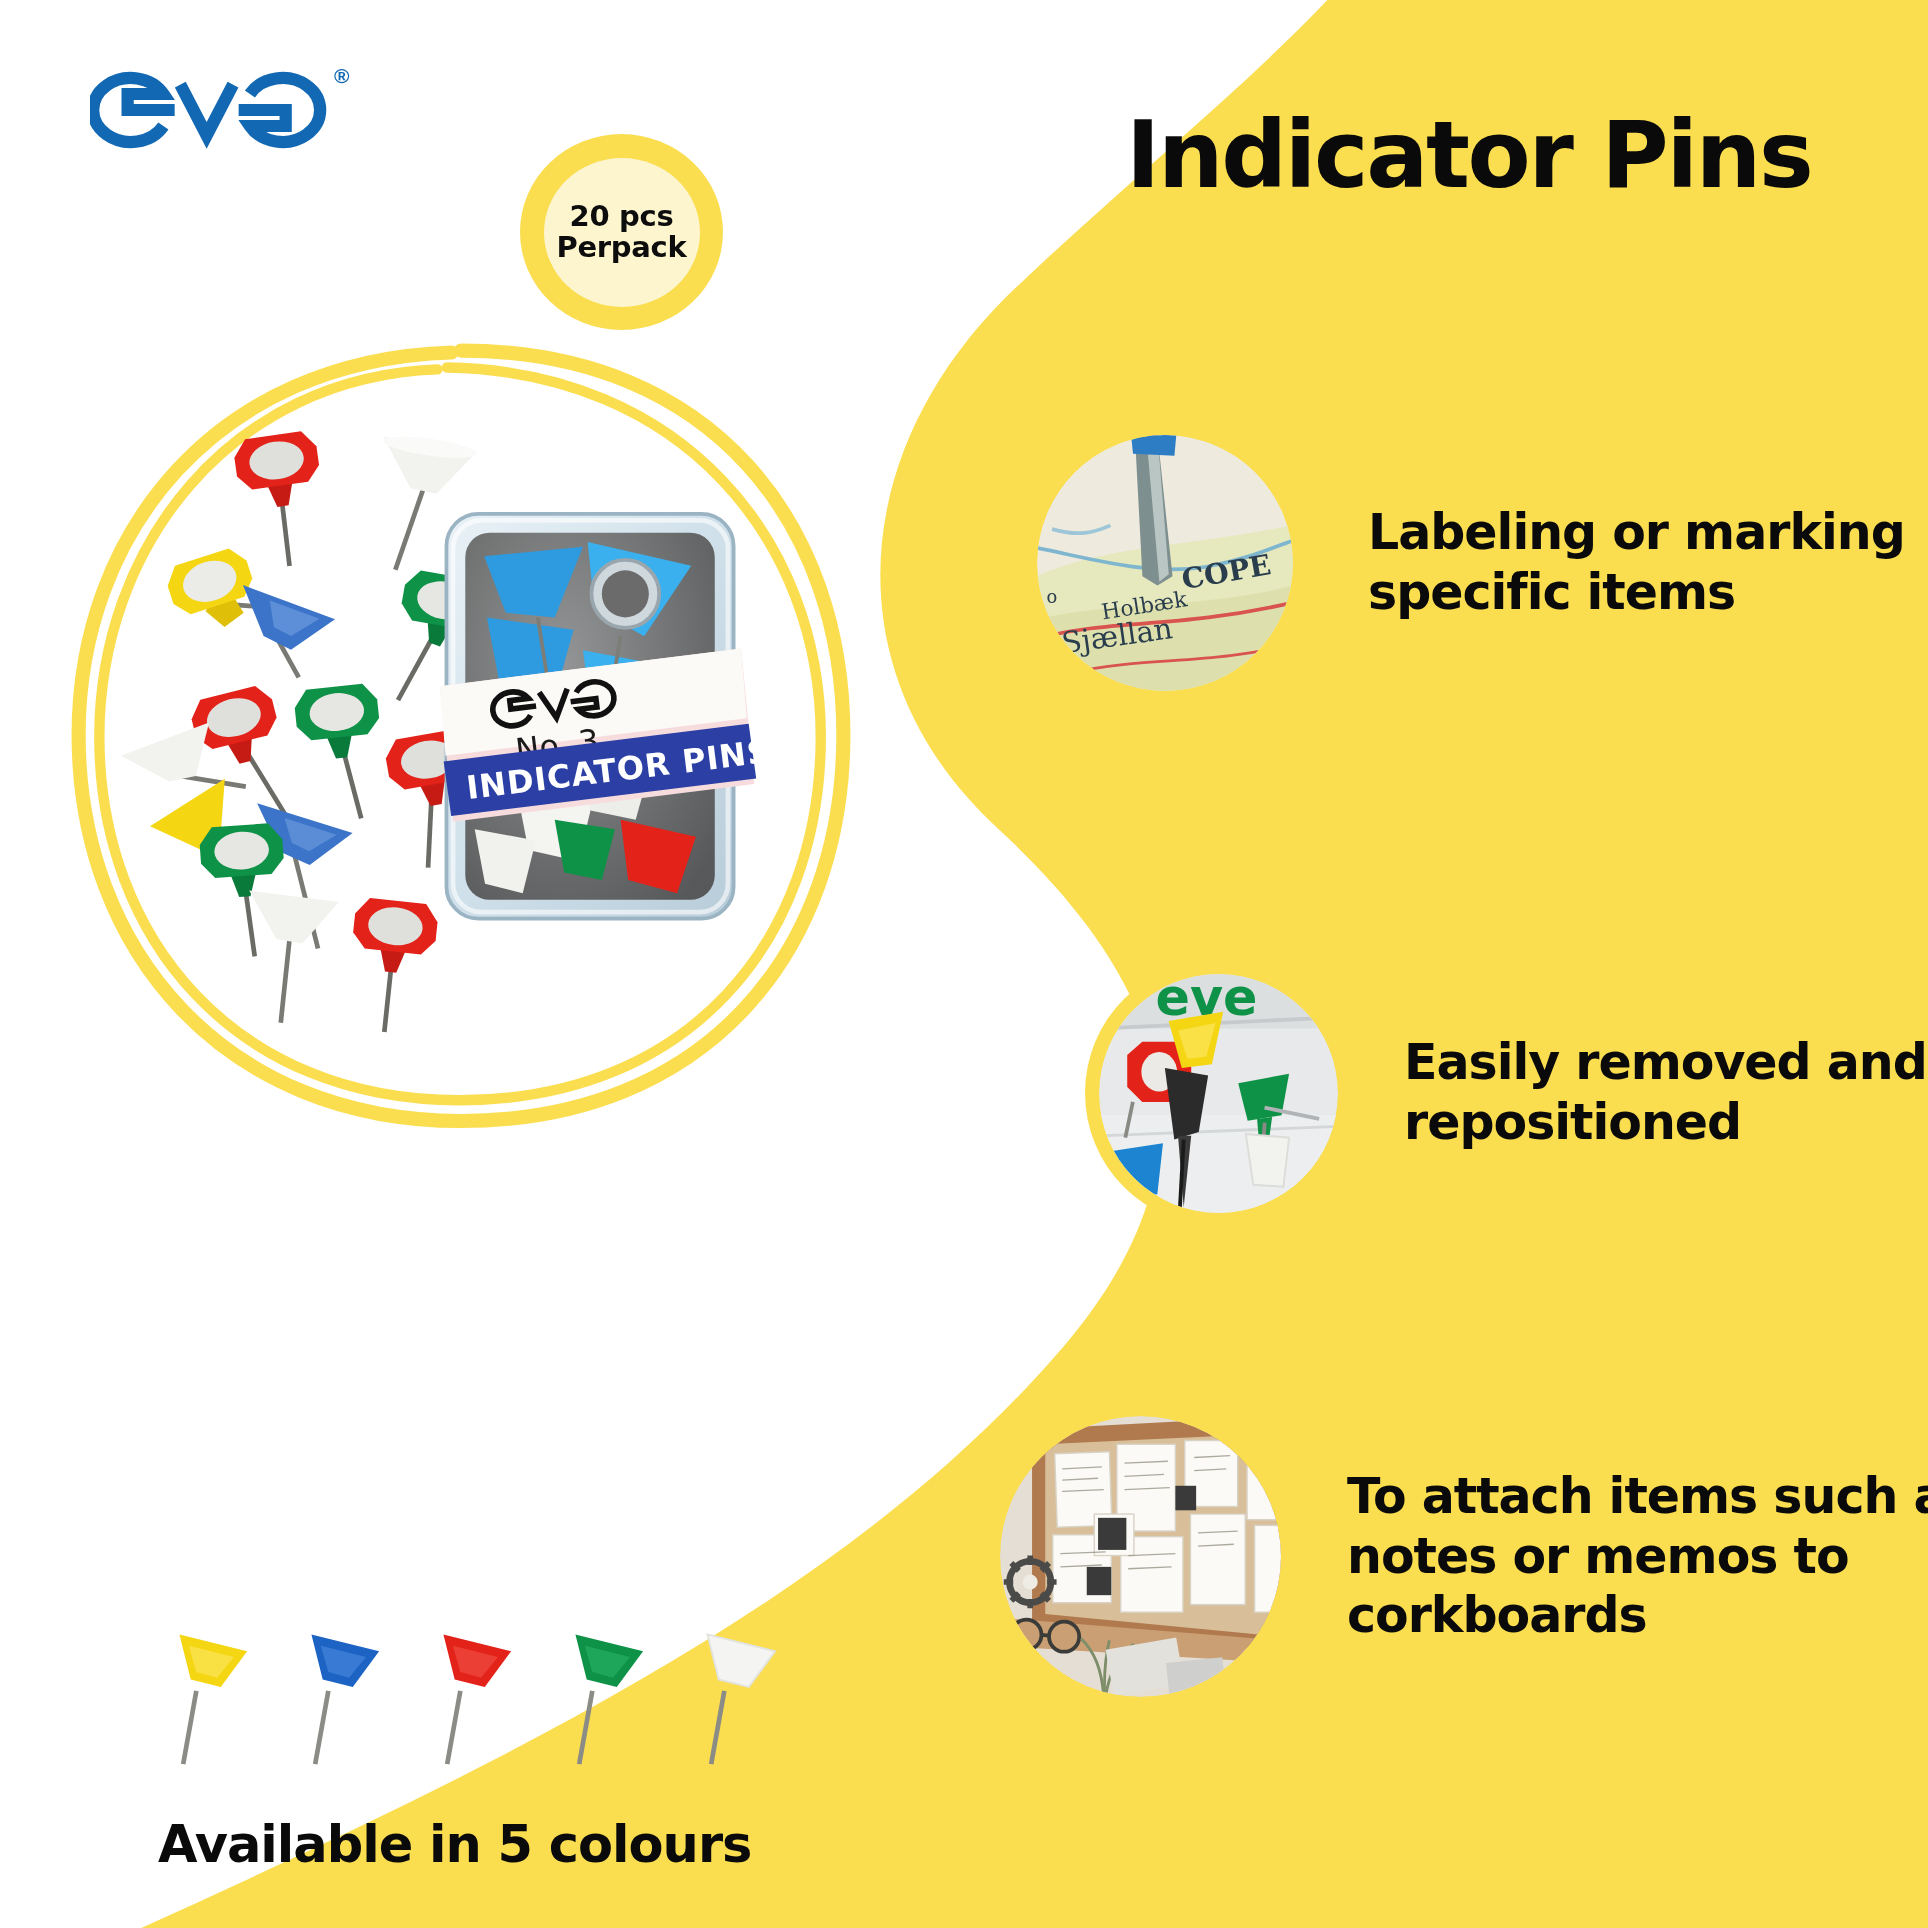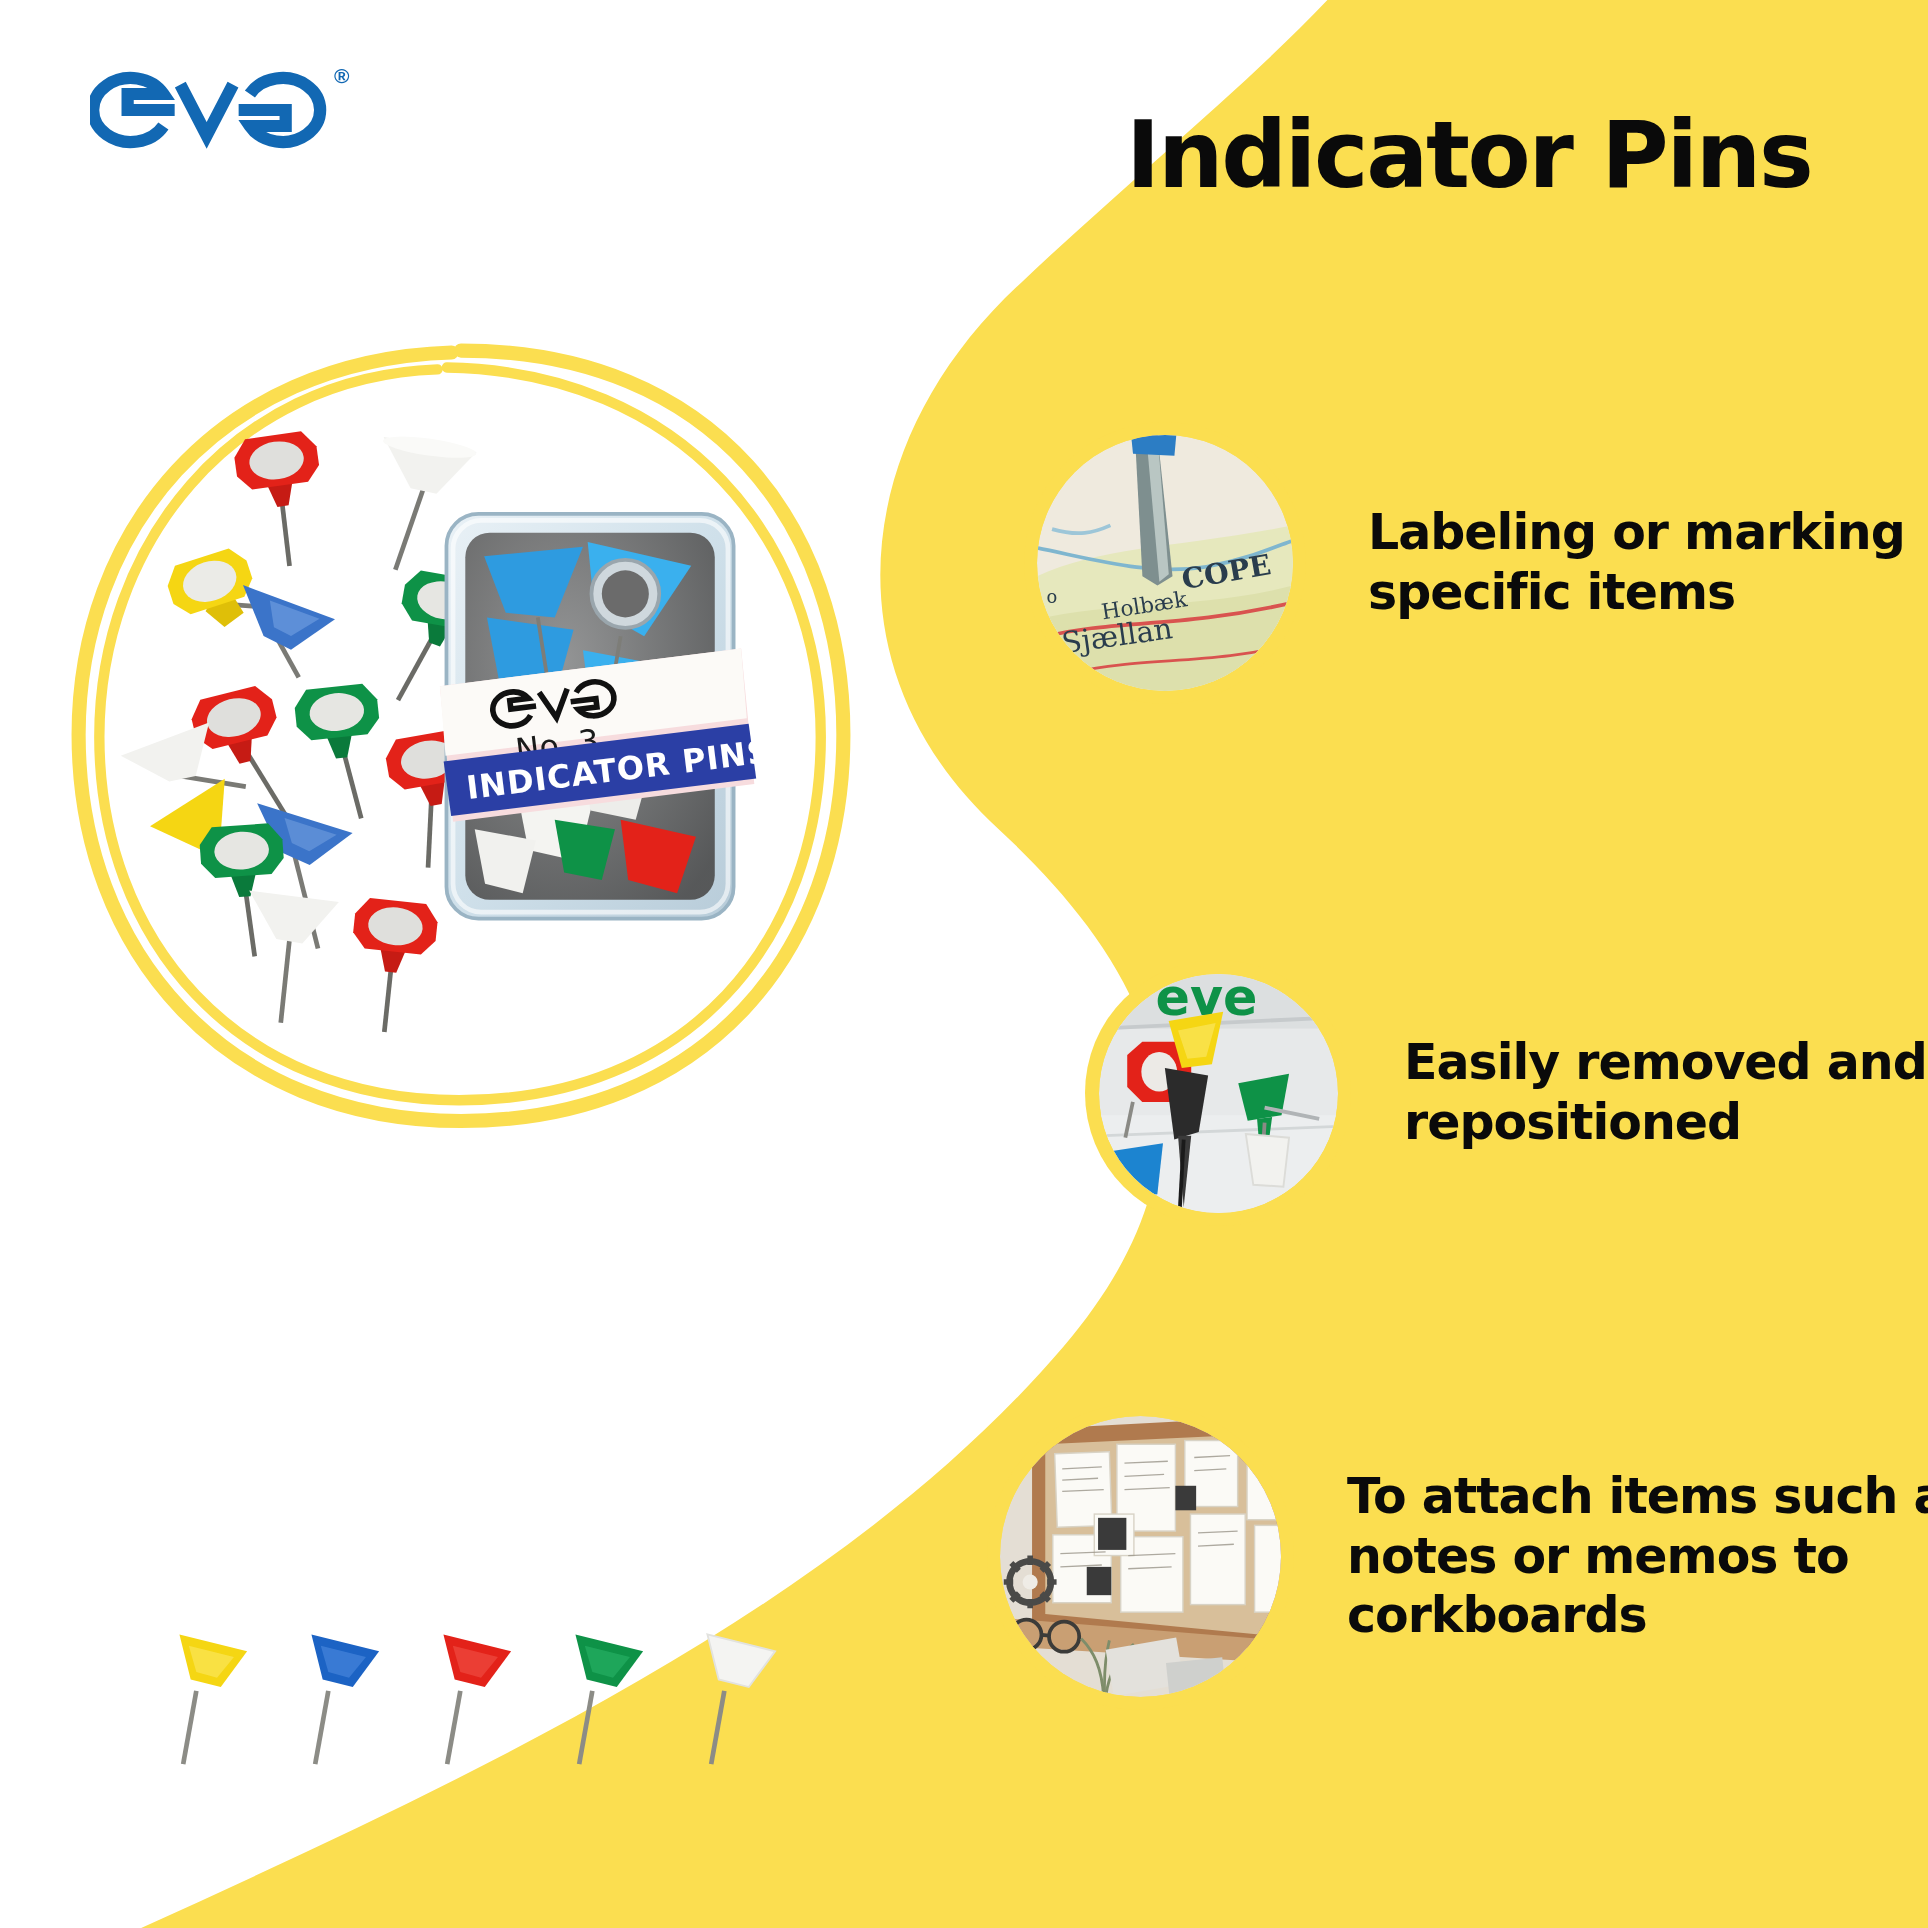--- a/index.html
+++ b/index.html
@@ -112,20 +112,26 @@
         <path d="M78,72 A40,34 0 1 1 78,38 L40,38 L40,55 L90,55"></path>
 
         <path d="M96,28 L124,82 L152,28"></path>
 
         <path d="M170,38 A40,34 0 1 1 170,72 L208,72 L208,55 L158,55"></path>
       </g>
     </svg>
     <span class="logo-reg">®</span>
   </div>
 
+  <div class="badge">
+    <div class="badge-inner">
+      <span>20 pcs</span>
+      <span>Perpack</span>
+    </div>
+  </div>
 
   <div class="title">Indicator Pins</div>
 
   <div class="hero">
 
     <svg class="doodle" viewBox="0 0 860 900">
       <path d="M430,42 C700,42 836,230 836,450 C836,680 690,860 430,860
                C180,860 24,680 24,450 C24,235 170,52 420,44" fill="none" stroke="#FBDE50" stroke-width="15" stroke-linecap="round"></path>
       <path d="M415,60 C665,64 812,244 812,452 C812,668 672,838 428,838
                C192,838 46,668 46,452 C46,250 185,70 405,62" fill="none" stroke="#FBDE50" stroke-width="11" stroke-linecap="round"></path>
@@ -508,15 +514,16 @@
 
     <div class="swatch">
       <svg viewBox="0 0 88 150" width="83" height="141">
         <line x1="30" y1="70" x2="16" y2="148" stroke="#8c8c86" stroke-width="5"></line>
         <path d="M12,10 L84,28 L56,66 L24,58 Z" fill="#F4F4F2" stroke="#e2e2de" stroke-width="2"></path>
       </svg>
     </div>
 
   </div>
 
+  <div class="colours-caption">Available in 5 colours</div>
 
 </div>
 
 
 </body></html>

